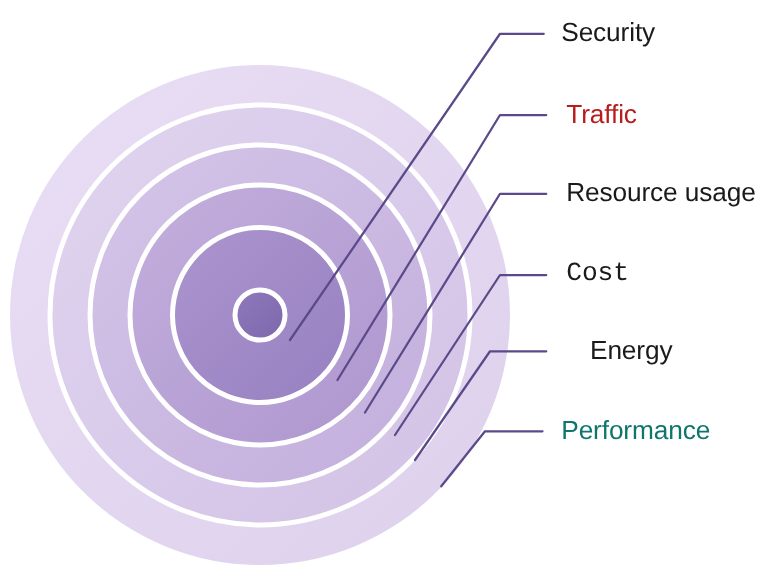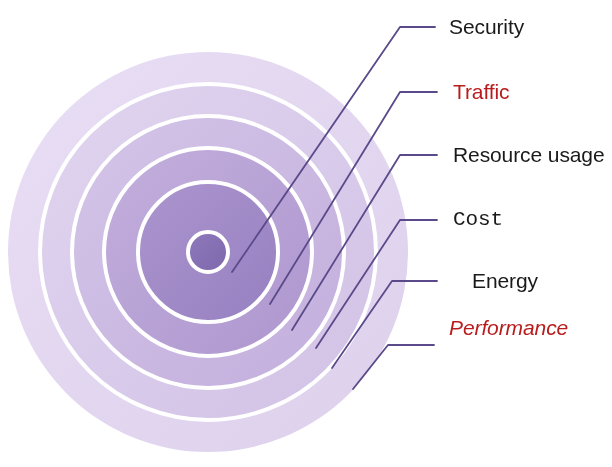--- a/index.html
+++ b/index.html
@@ -88,16 +88,16 @@
         <path d="M 353 389 L 388 345 L 434 345" fill="none" stroke="#5B4A8A" stroke-width="1.8" stroke-linecap="round" stroke-linejoin="round"></path>
       </g>
   </svg>
 
   <div id="labels-layer">
       <div class="label-text" style="left: 449px; top: 16px; color: rgb(26, 26, 26);">Security</div>
       <div class="label-text" style="left: 453px; top: 81px; color: #b91c1c;">Traffic</div>
       <div class="label-text" style="left: 453px; top: 144px; color: rgb(26, 26, 26);">Resource usage</div>
       <div class="label-text" style="left: 453px; top: 209px; color: rgb(26, 26, 26); font-family: Liberation Mono, monospace;">Cost</div>
       <div class="label-text" style="left: 436px; top: 270px; color: rgb(26, 26, 26); margin-left: 36px;">Energy</div>
-      <div class="label-text" style="left: 449px; top: 317px; color: #b91c1c; font-style: italic;">Performance</div>
+      <div class="label-text" style="left: 449px; top: 334px; color: #0f766e;">Performance</div>
     </div>
 
 </div>
 
 </body></html>

